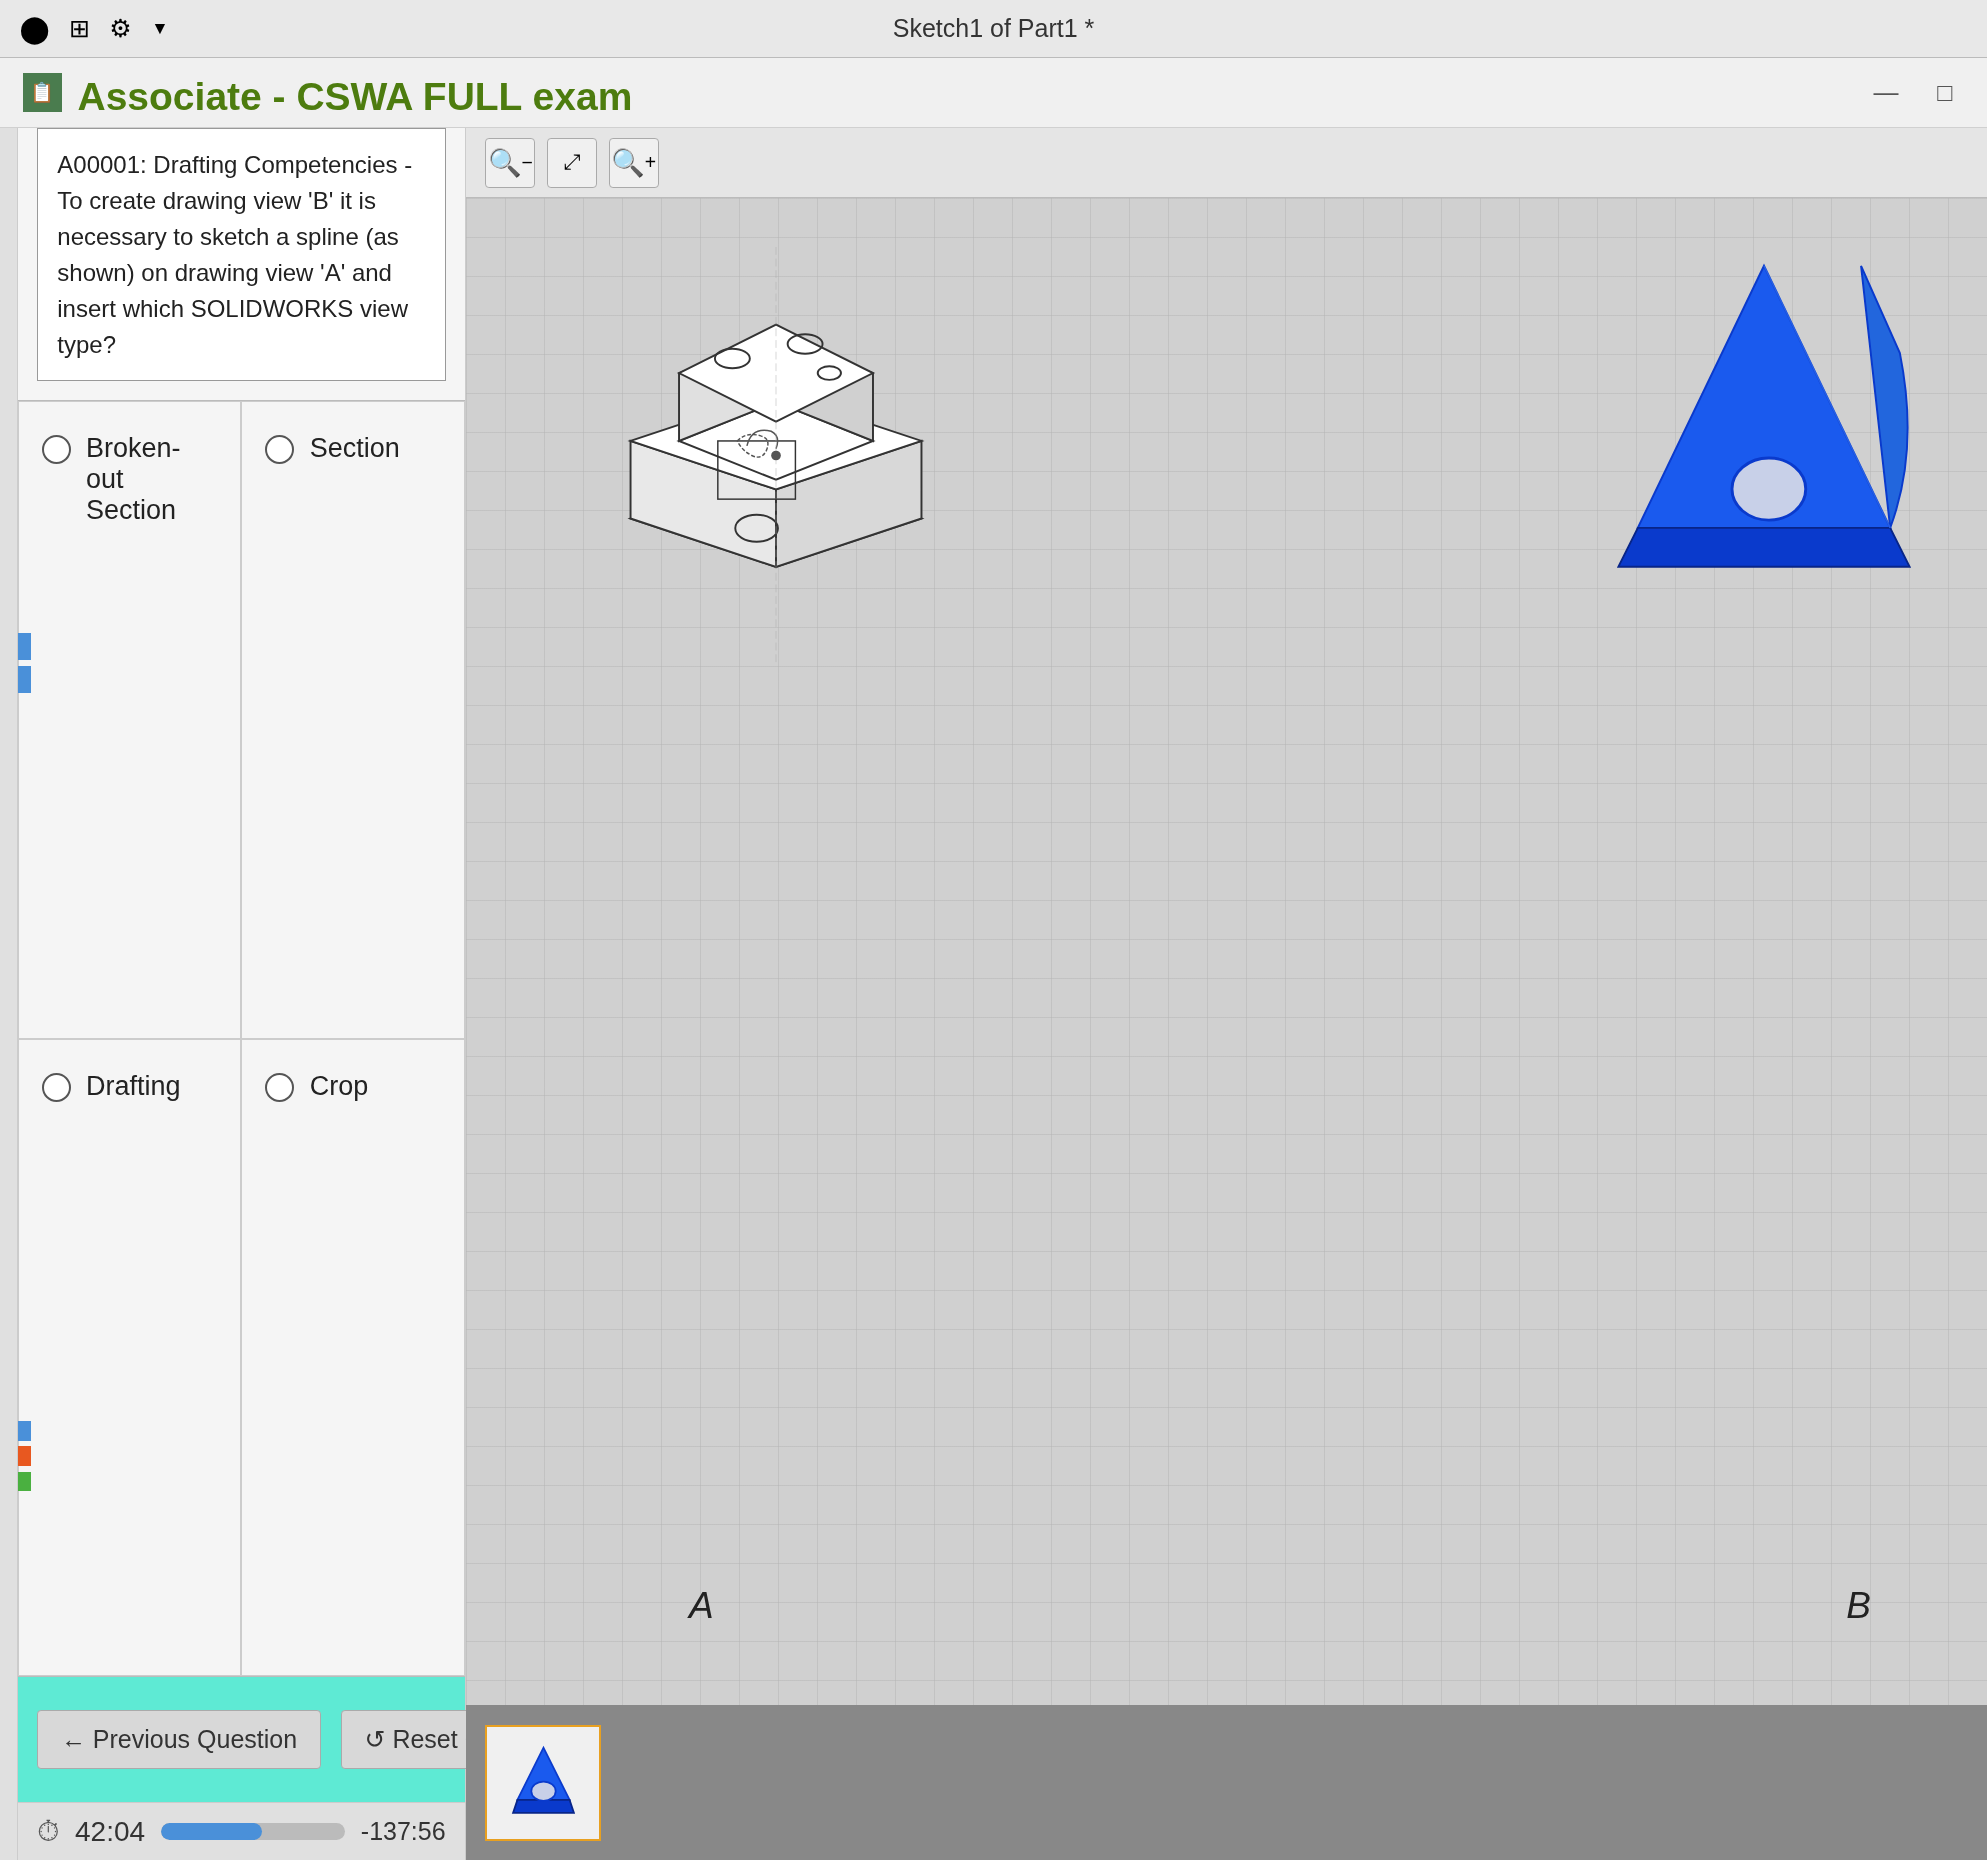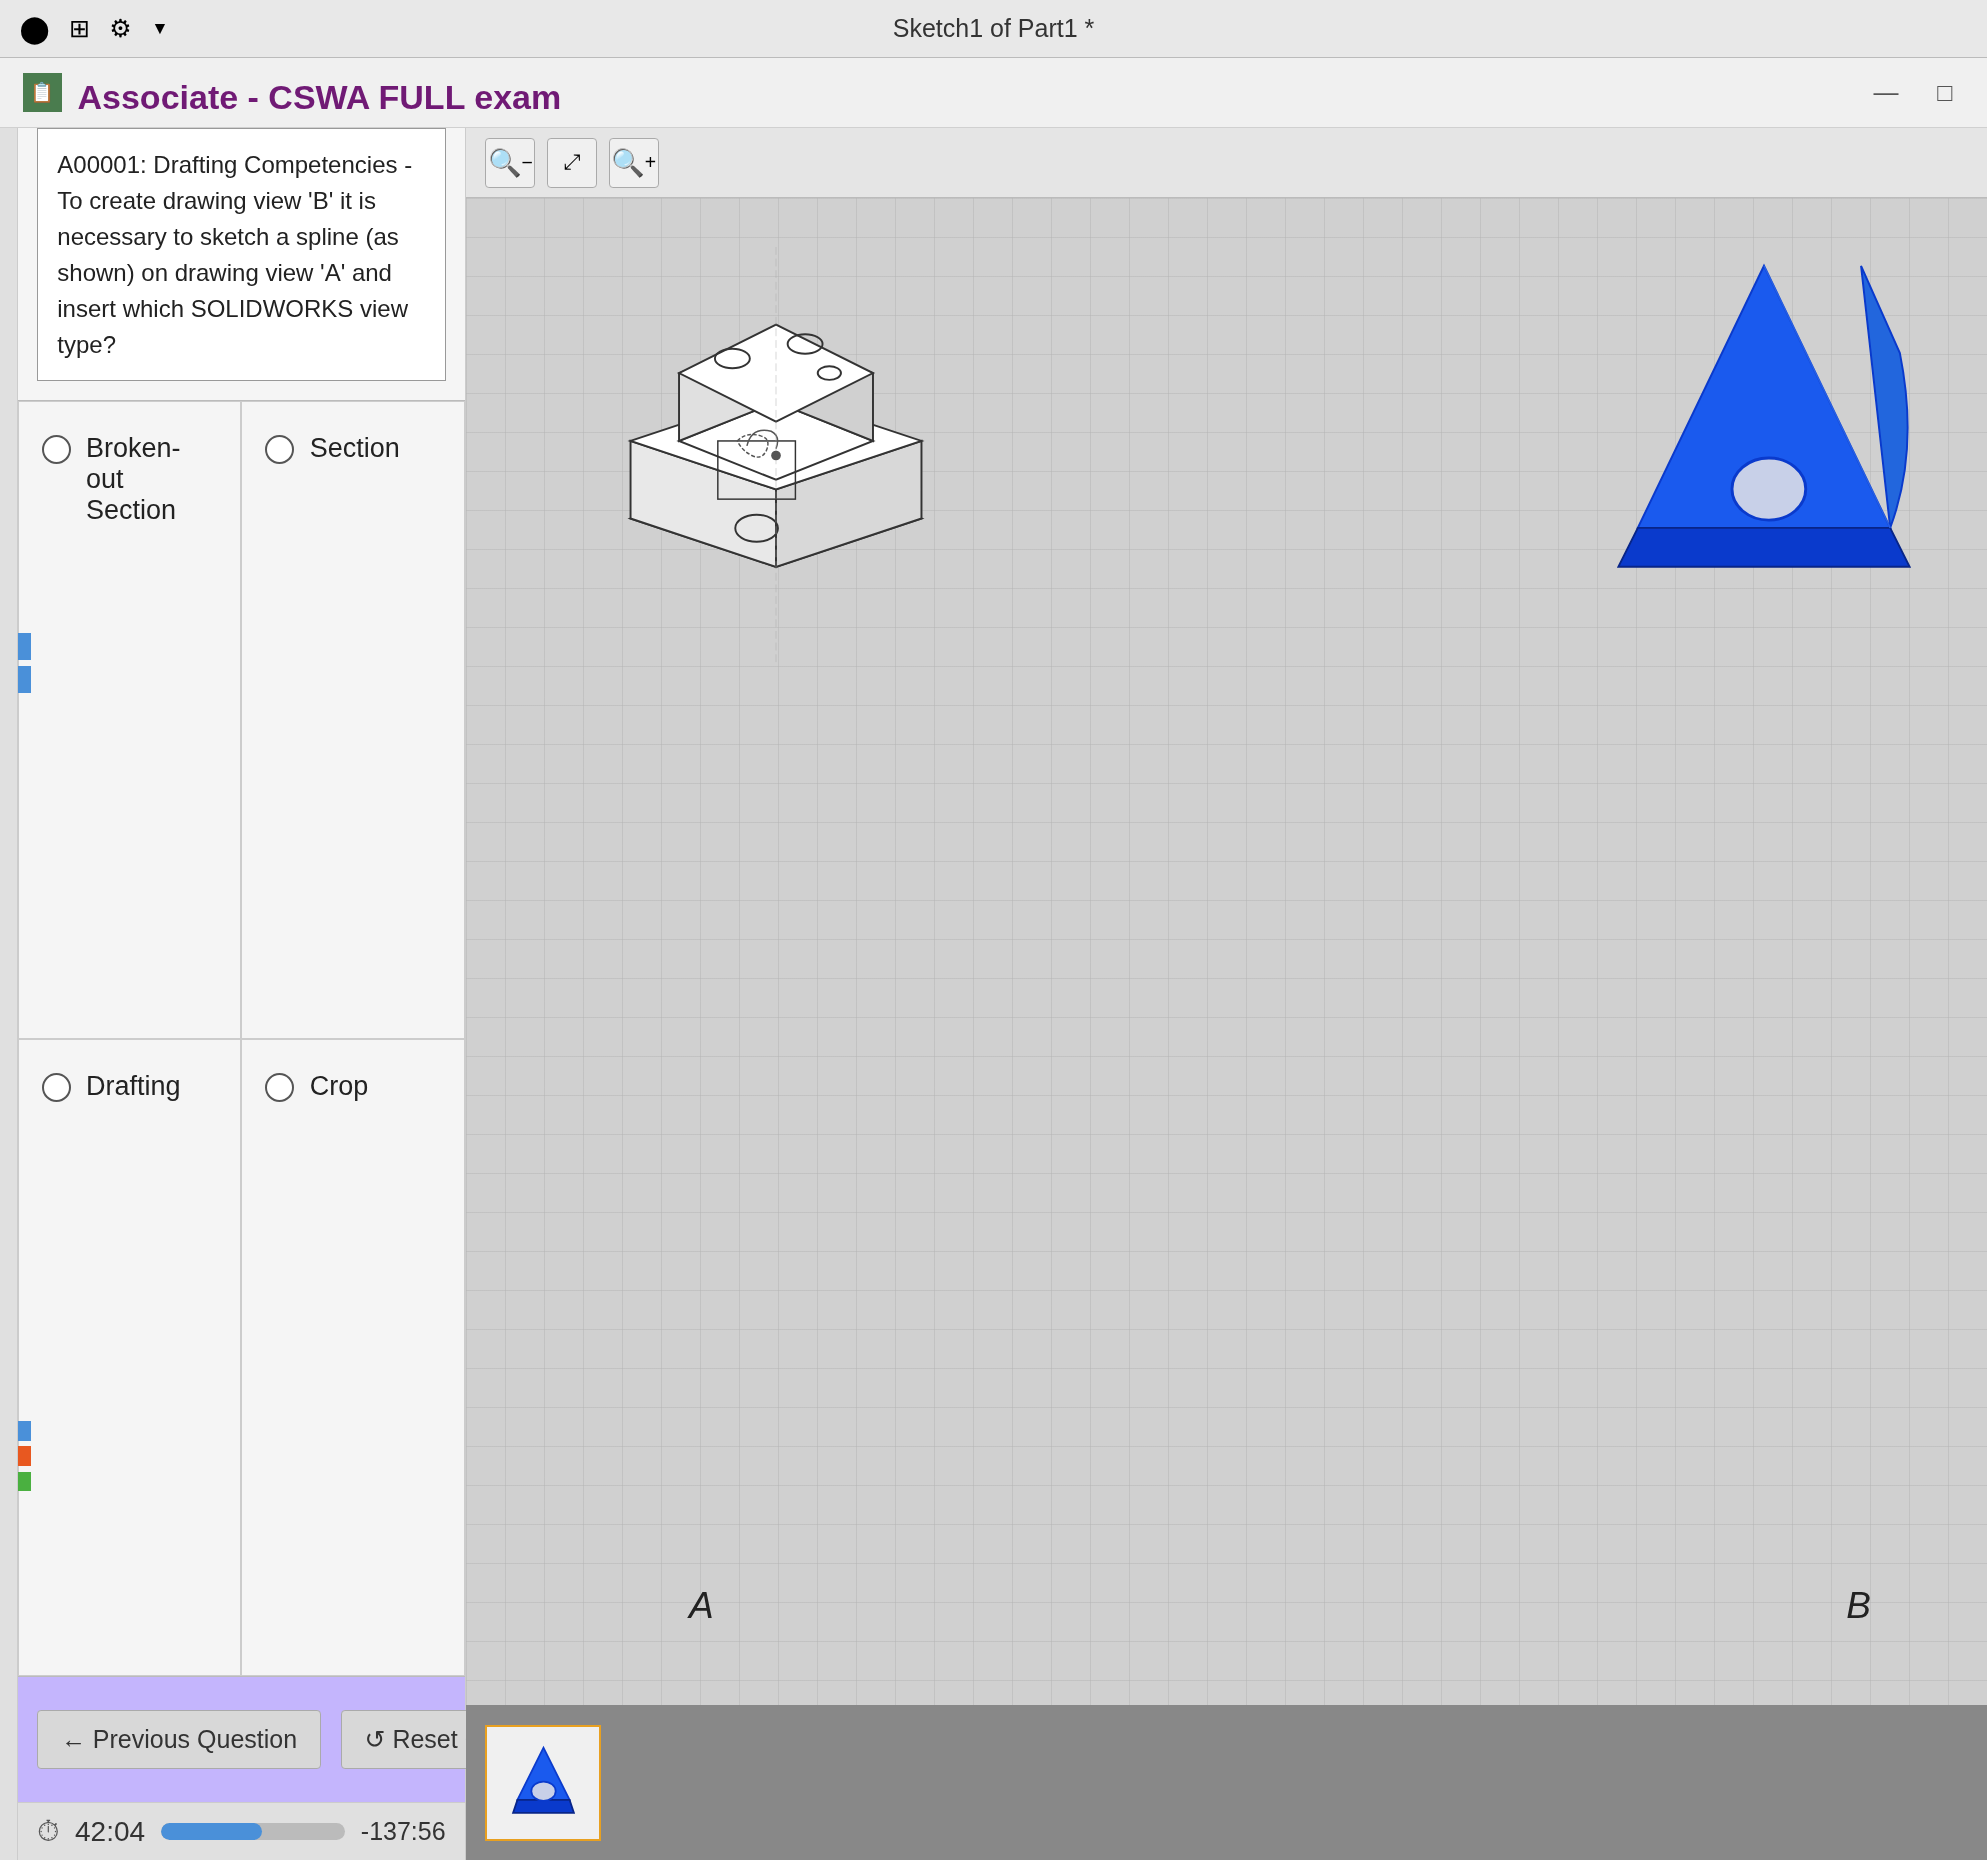--- a/index.html
+++ b/index.html
@@ -55,23 +55,23 @@
       width: 39px;
       height: 39px;
       background: #4a7c4e;
       display: flex;
       align-items: center;
       justify-content: center;
       color: white;
       font-size: 19.4px;
     }
     .app-header-title {
-      font-size: 34px;
+      font-size: 39px;
       font-weight: 600;
-      color: #701a75;
+      color: #4d7c0f;
       margin-top: 9px;
     }
     .window-controls {
       margin-left: auto;
       display: flex;
       gap: 15.5px;
     }
     .win-btn {
       font-size: 25px;
       color: #555;
@@ -181,21 +181,21 @@
       background: white;
     }
     .answer-label {
       font-size: 27px;
       color: #222;
     }
 
     
     .bottom-bar {
       height: 126px;
-      background: #c4b5fd;
+      background: #5eead4;
       border-top: 1.9px solid #bbb;
       display: flex;
       align-items: center;
       padding: 0 19.4px;
       gap: 19.4px;
     }
     .nav-btn {
       display: flex;
       align-items: center;
       gap: 9.7px;

